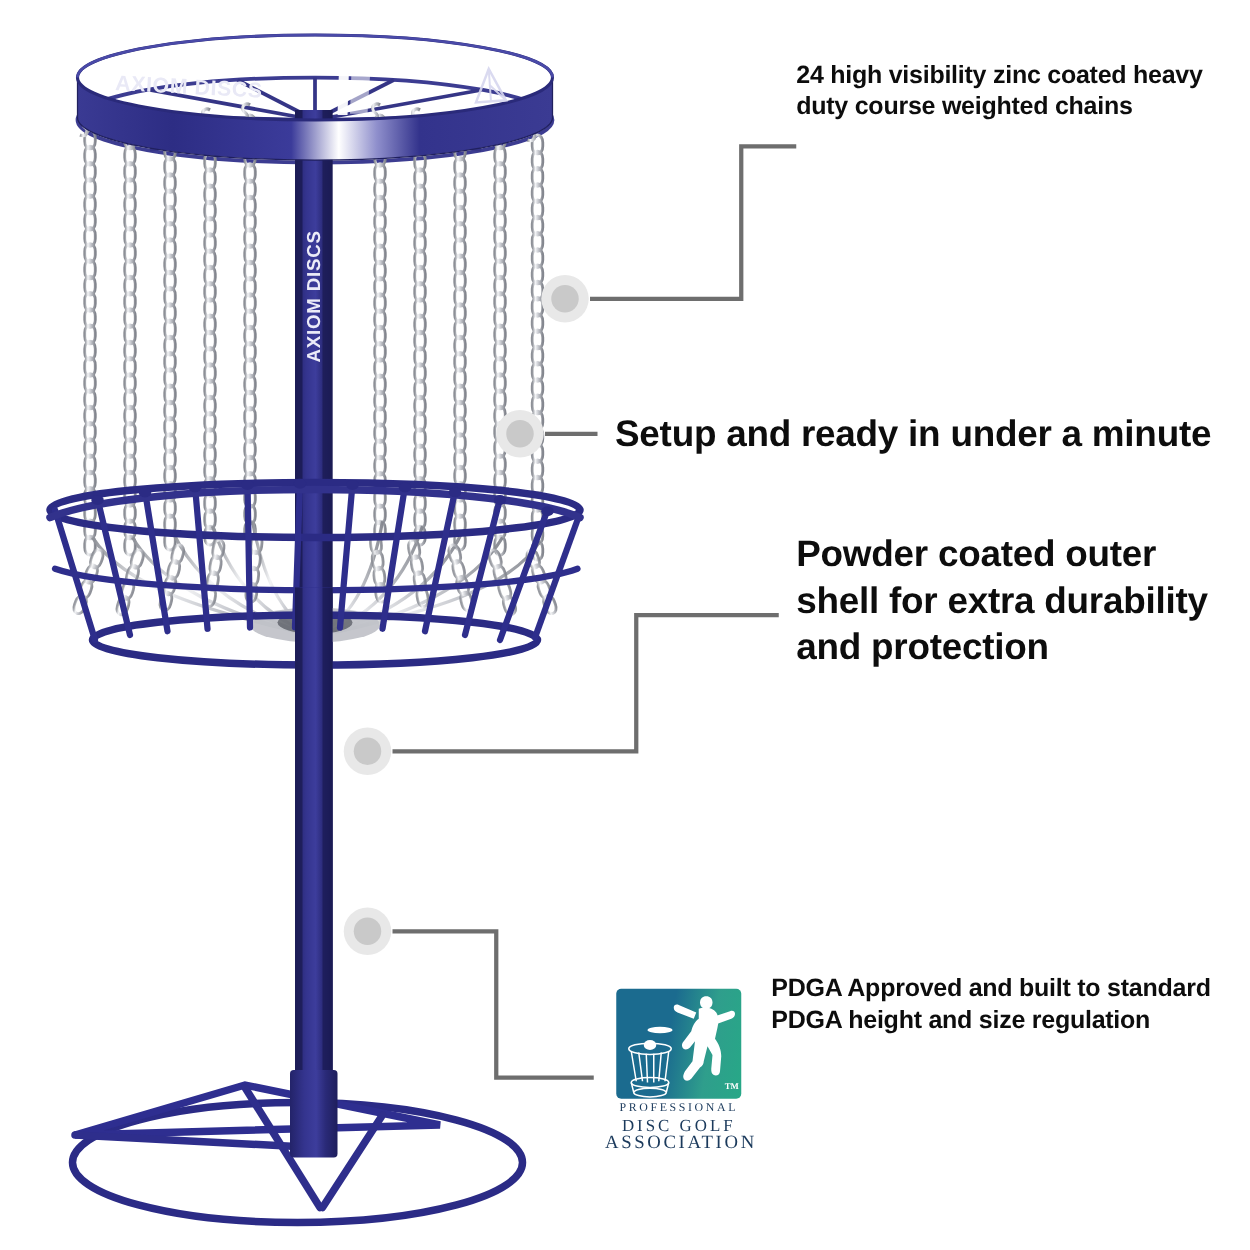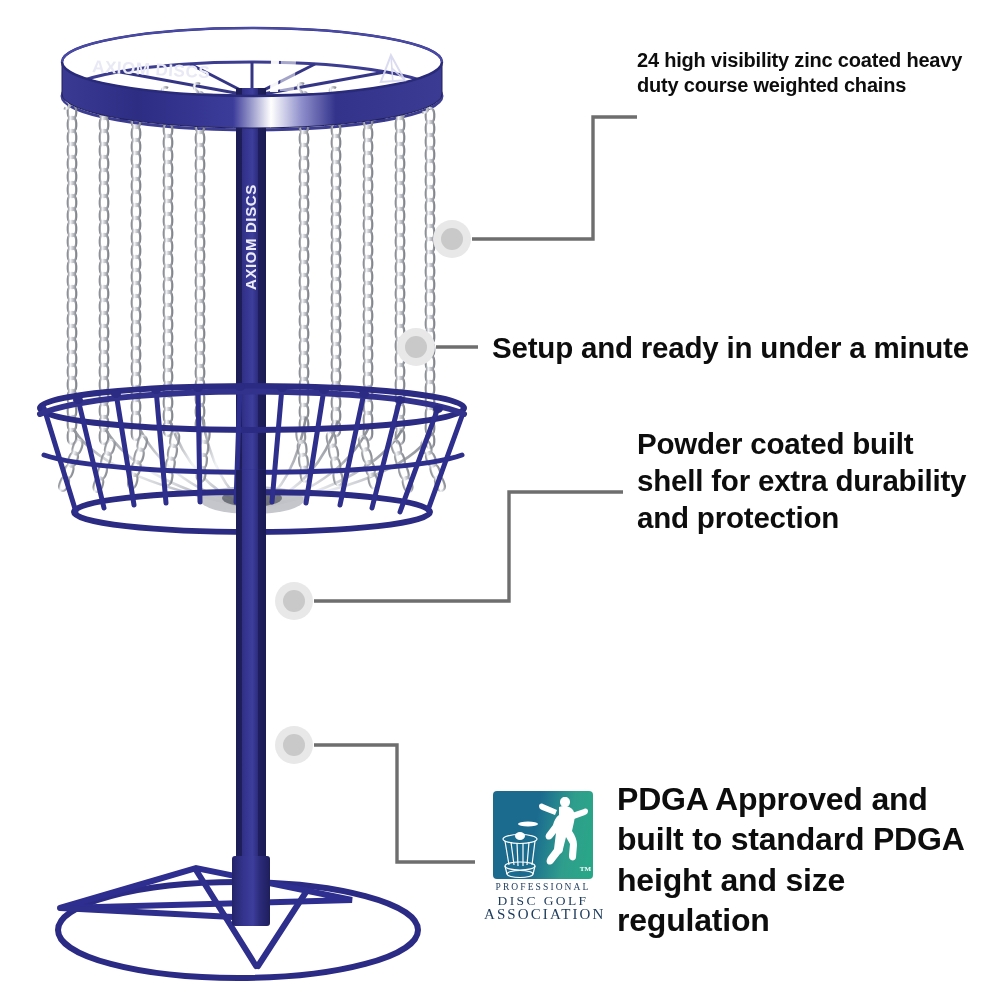--- a/index.html
+++ b/index.html
@@ -54,21 +54,21 @@
   #callout-shell-text {
     left: 637px;
     top: 425px;
     width: 350px;
     font-size: 29.5px;
   }
   #callout-pdga-text {
     left: 617px;
     top: 779px;
     width: 372px;
-    font-size: 32px;
+    font-size: 20px;
   }
 
   
   .marker {
     position: absolute;
     width: 38px;
     height: 38px;
     border-radius: 50%;
     background: #e8e8e8;
     display: flex;
@@ -714,21 +714,21 @@
     <div class="core"></div>
   </div>
   <div class="marker" style="left:275px; top:726px;">
     <div class="core"></div>
   </div>
 
   <div class="callout-text" id="callout-chains-text">24 high visibility zinc coated heavy duty course weighted chains</div>
 
   <div class="callout-text" id="callout-setup-text">Setup and ready in under a minute</div>
 
-  <div class="callout-text" id="callout-shell-text">Powder coated built shell for extra durability and protection</div>
+  <div class="callout-text" id="callout-shell-text">Powder coated outer shell for extra durability and protection</div>
 
   <div class="callout-text" id="callout-pdga-text">PDGA Approved and built to standard PDGA height and size regulation</div>
 
   <div id="pdga-logo">
 
     <div id="pdga-art">
       <svg viewBox="0 0 100 88" width="100" height="88">
 
         <g fill="#ffffff">
           <path d="M72,6 c3,0 5,2 5,5 c0,3 -2,5 -5,5 c-3,0 -5,-2 -5,-5 c0,-3 2,-5 5,-5 z"></path>

